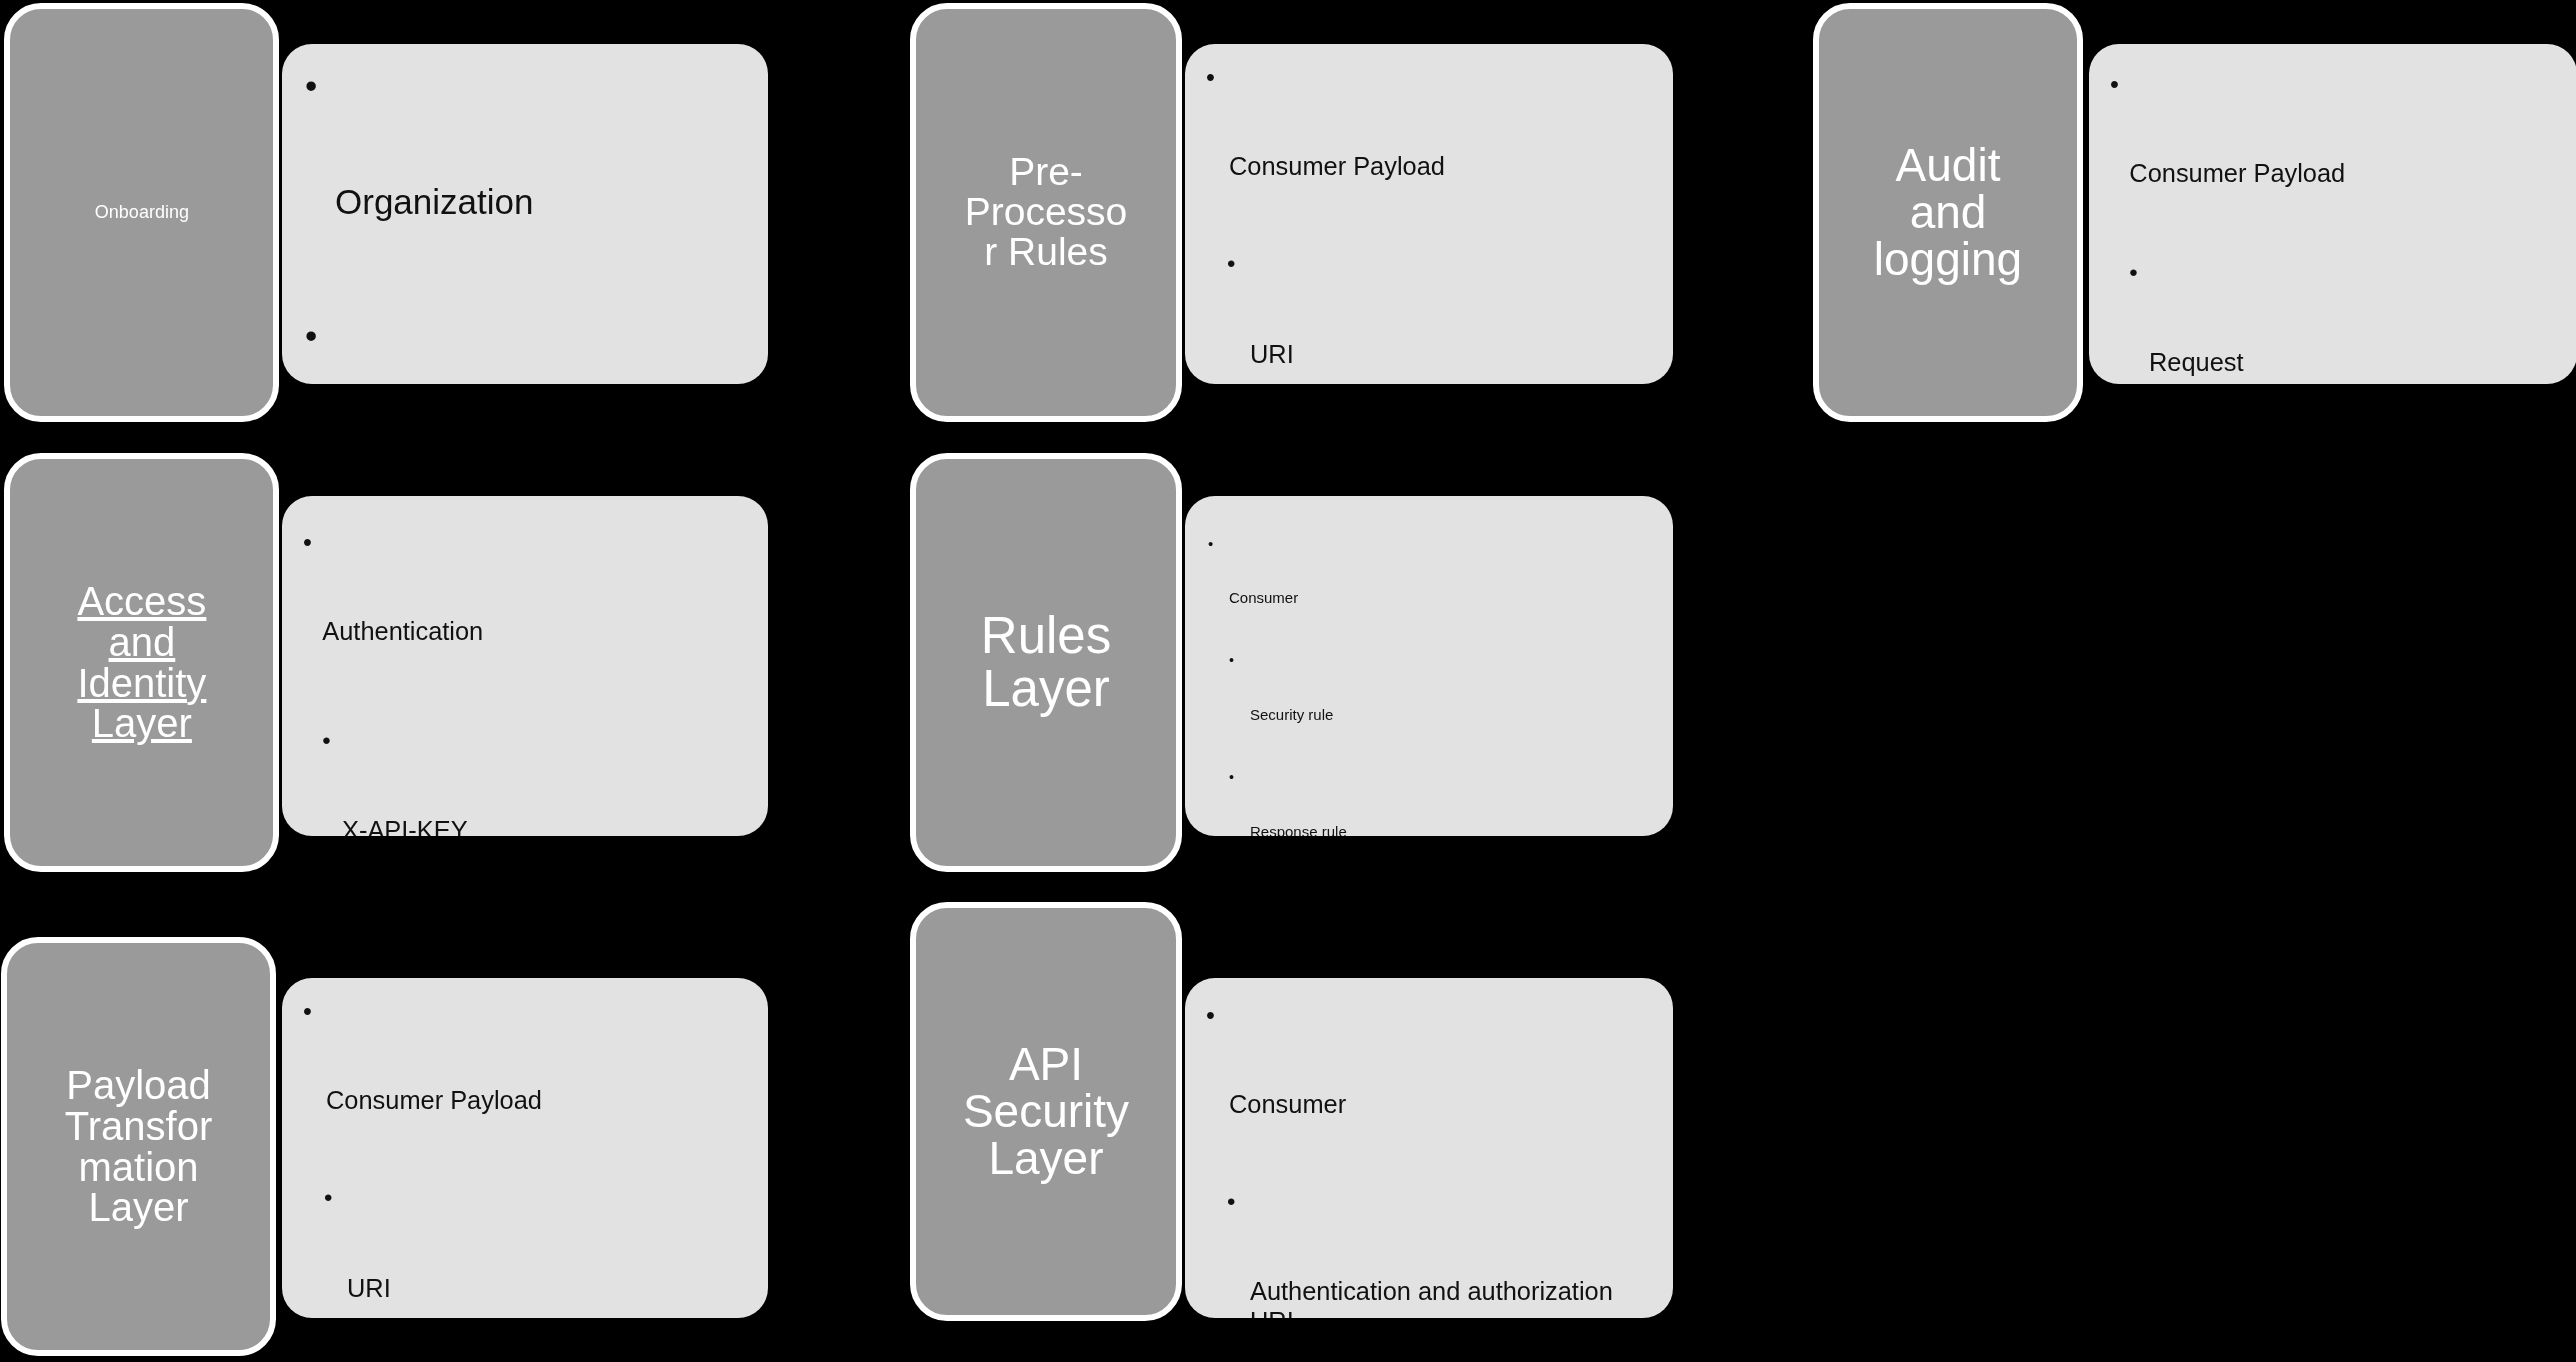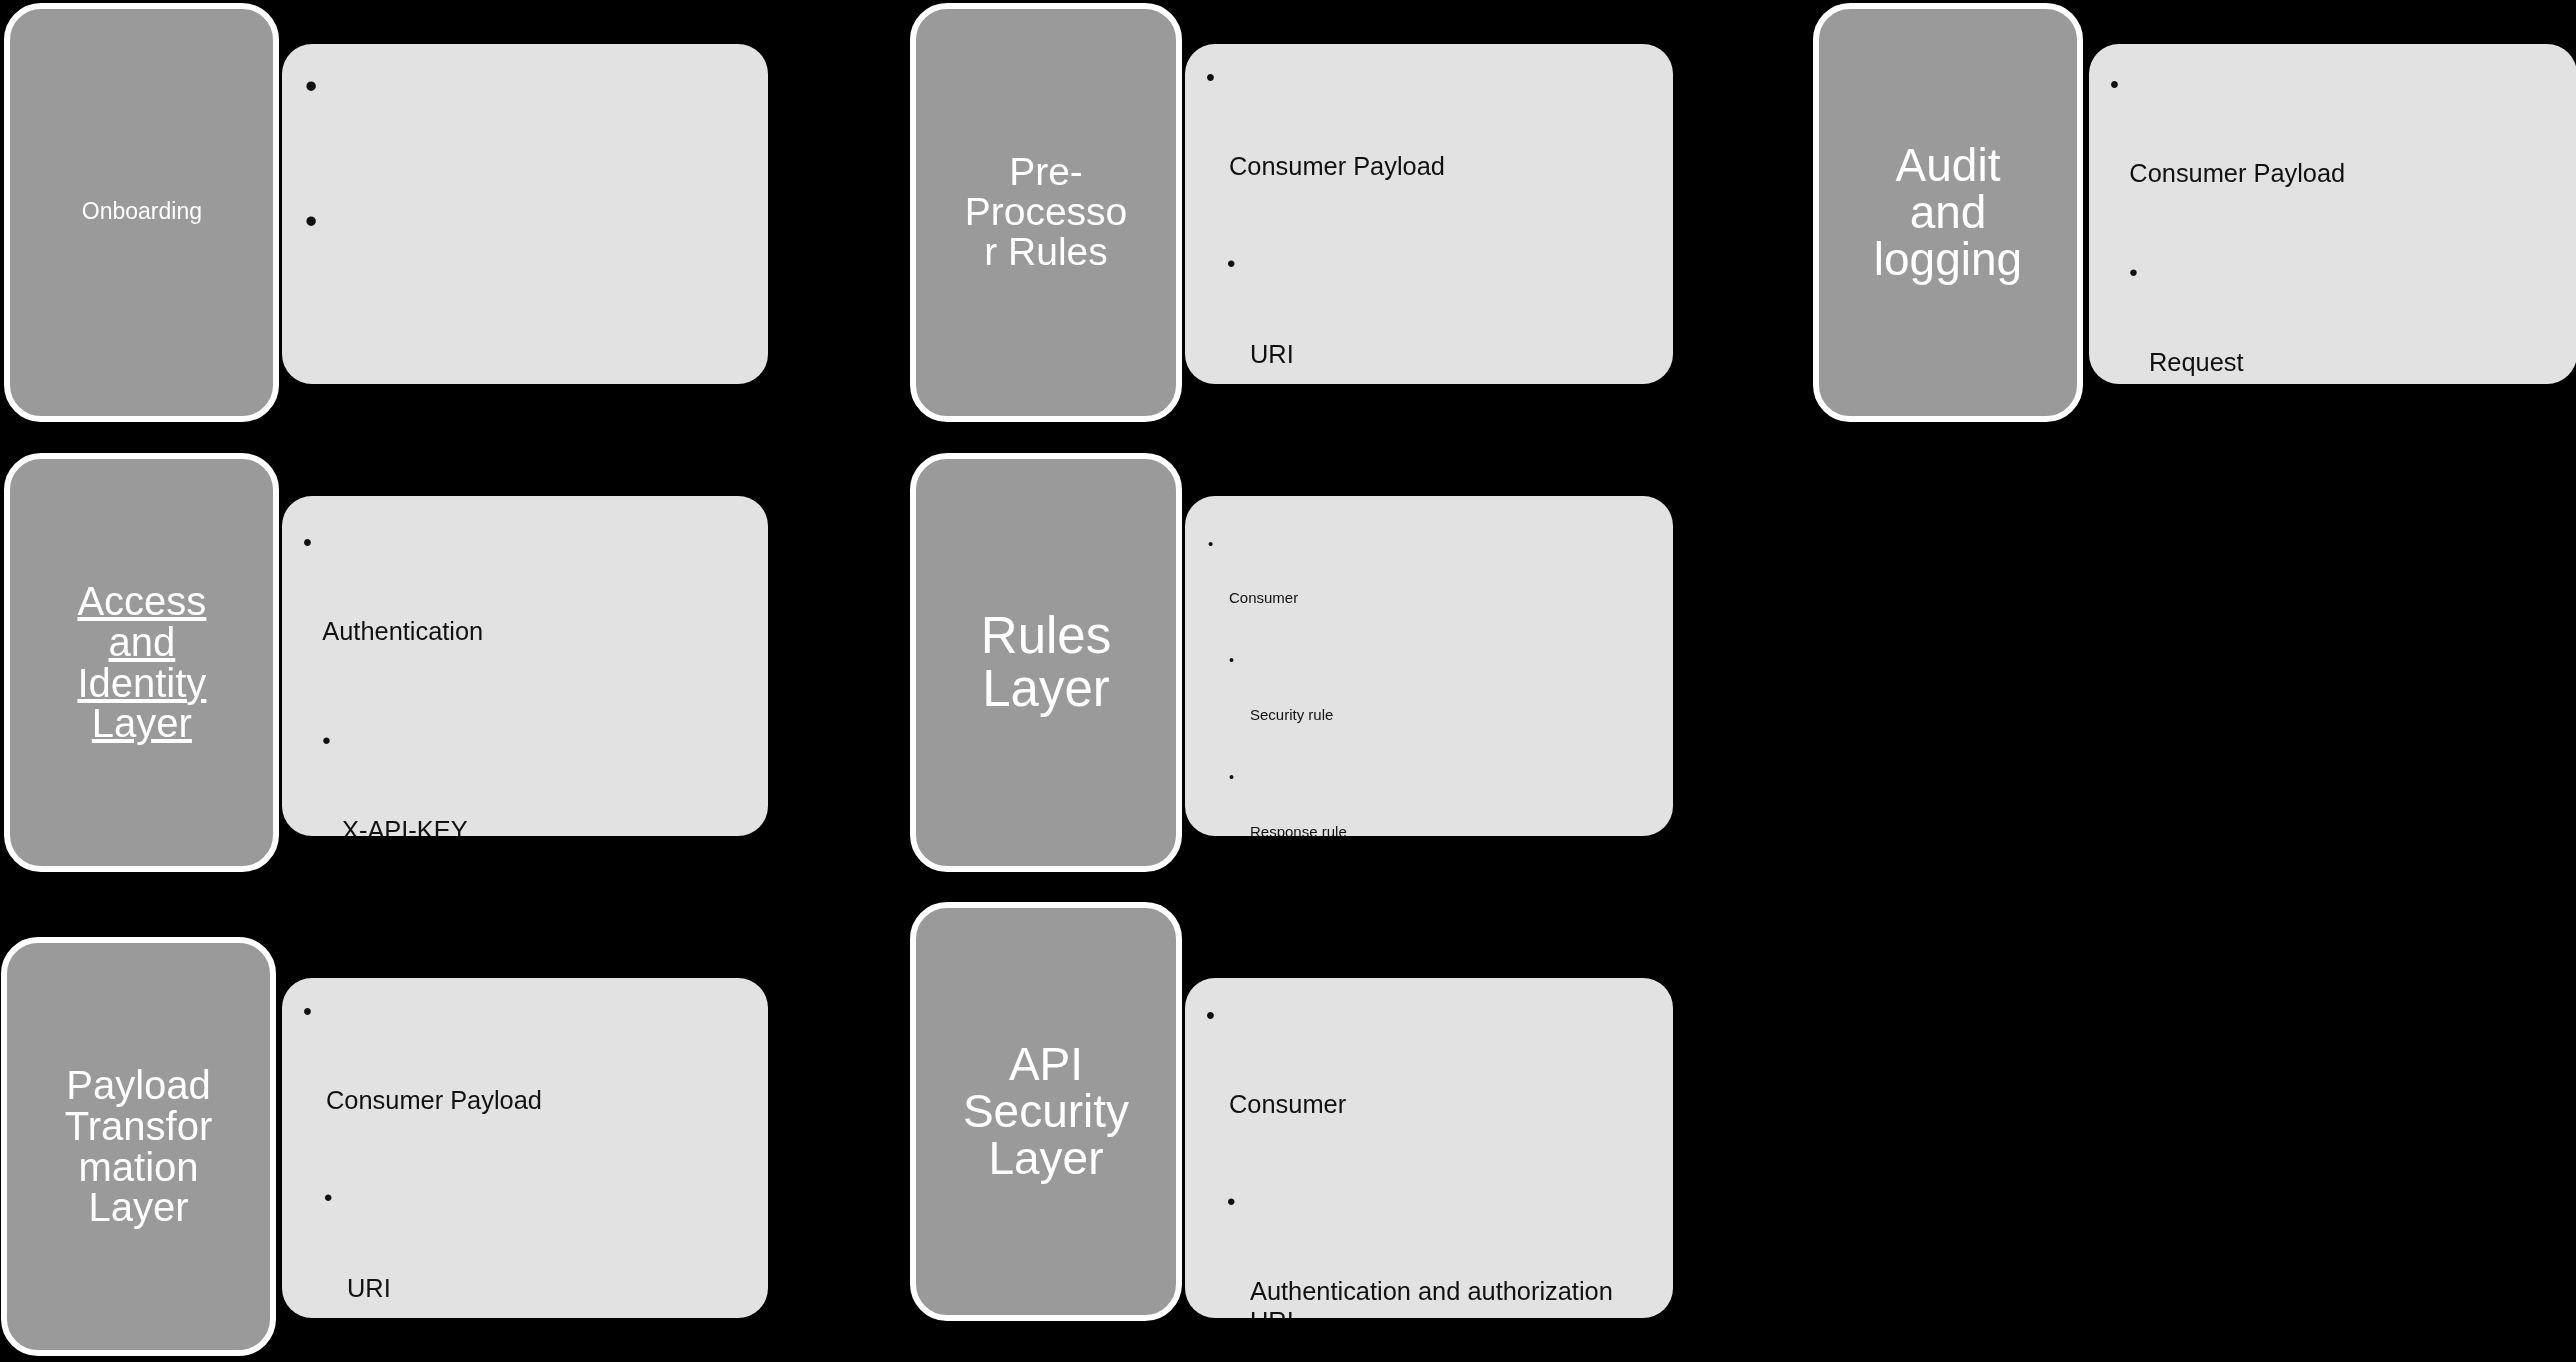--- a/index.html
+++ b/index.html
@@ -73,36 +73,37 @@
 
   
   .t-lg  { font-size: 35px; line-height: 1.10; }
   .t-md  { font-size: 25.4px; line-height: 1.17; }
   .t-sm  { font-size: 15px; line-height: 1.20; }
 
   .lvl0 .bullet { font-size: 1.0em; }
   .lvl1 .bullet { font-size: 0.95em; }
 
   
-  .tt-26 { font-size: 23px; }
+  .tt-26 { font-size: 18px; }
   .tt-44 { font-size: 39px; }
   .tt-46 { font-size: 40px; }
   .tt-52 { font-size: 46px; }
   .tt-58 { font-size: 51px; }
 </style>
 </head>
 <body>
 
 <div class="canvas">
 
   <div class="card">
     <div class="panel" style="left:282px; top:44px; width:486px; height:340px;">
       <ul class="t-lg" style="padding:23px 23px 0 23px;">
         <li class="lvl0" style="padding-left:30px; margin-bottom:19.3px;">
           <span class="bullet">•</span>
+          <span class="txt">Organization</span>
         </li>
         <li class="lvl0" style="padding-left:30px; margin-bottom:19.3px;">
           <span class="bullet">•</span>
           
         </li>
 
       </ul>
     </div>
     <div class="tab tt-26" style="left:4.4px; top:2.6px; width:275px; height:419px;">
       <span>Onboarding</span>

